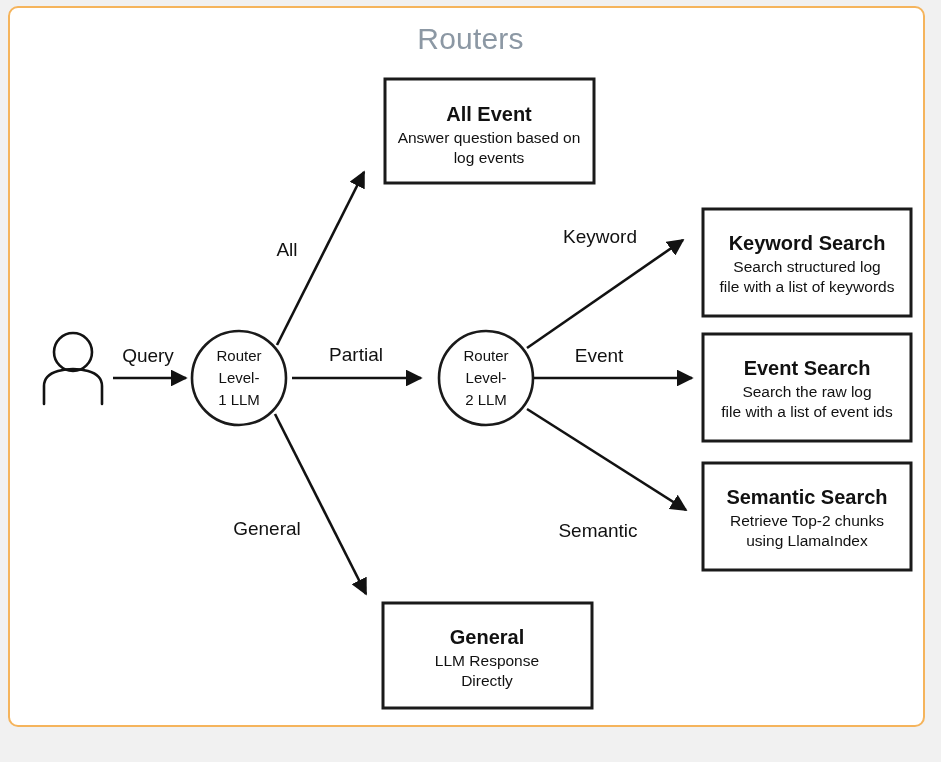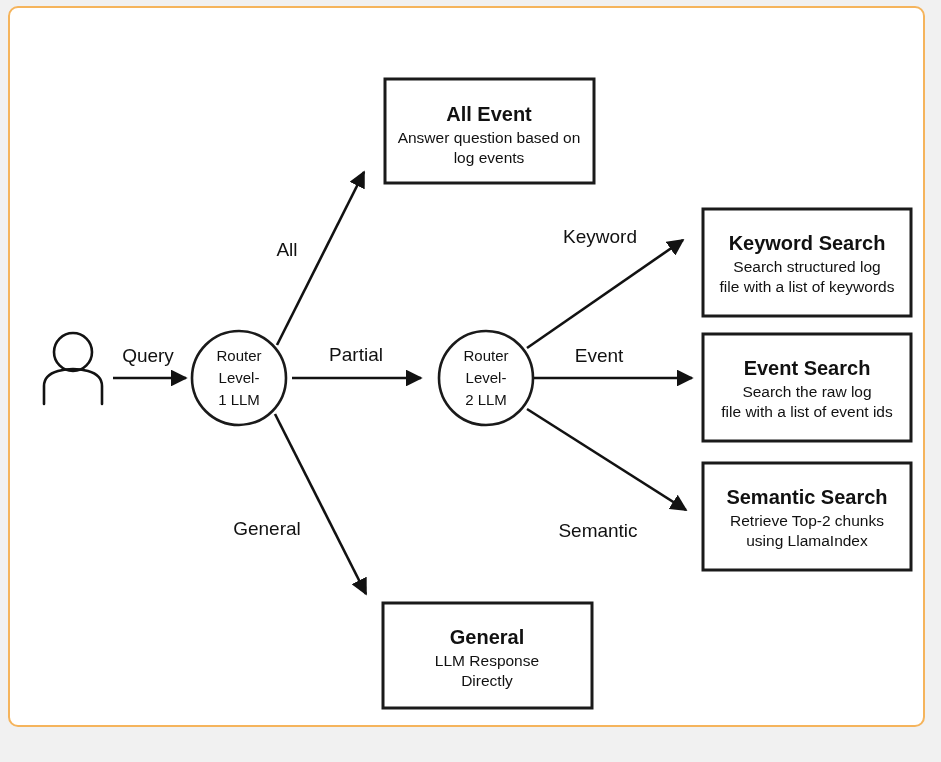--- a/index.html
+++ b/index.html
@@ -91,20 +91,21 @@
     text-anchor: middle;
   }
 </style>
 </head>
 <body>
 
 <div id="page">
 
   <div id="frame"></div>
 
+  <div id="diagram-title">Routers</div>
 
   <svg id="canvas" viewBox="0 0 941 762">
     <defs>
       <marker id="arrow" viewBox="0 0 10 10" refX="9" refY="5" markerWidth="6.5" markerHeight="6.5" orient="auto-start-reverse">
         <path d="M 0 0 L 10 5 L 0 10 z" fill="#121212"></path>
       </marker>
     </defs>
 
     <g>
       <circle cx="73" cy="352" r="19" class="person-stroke"></circle>

